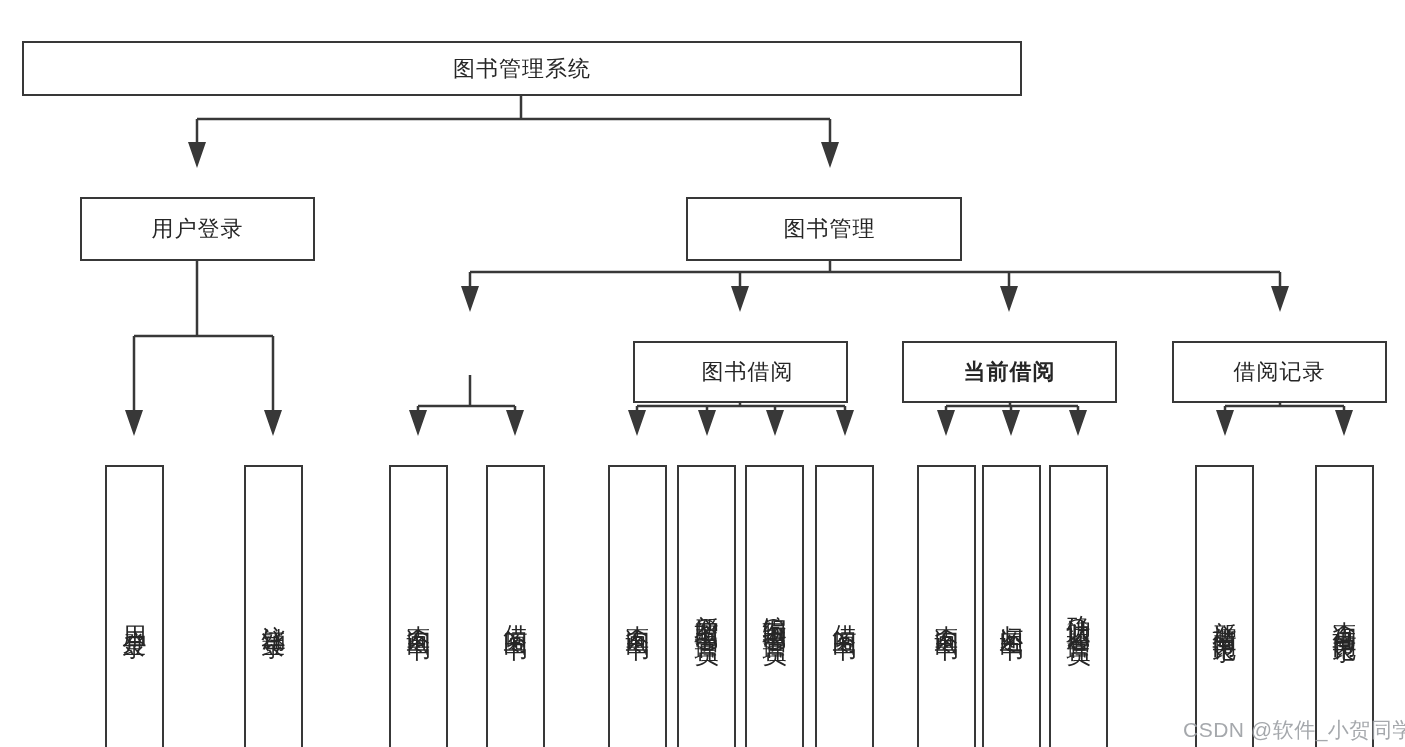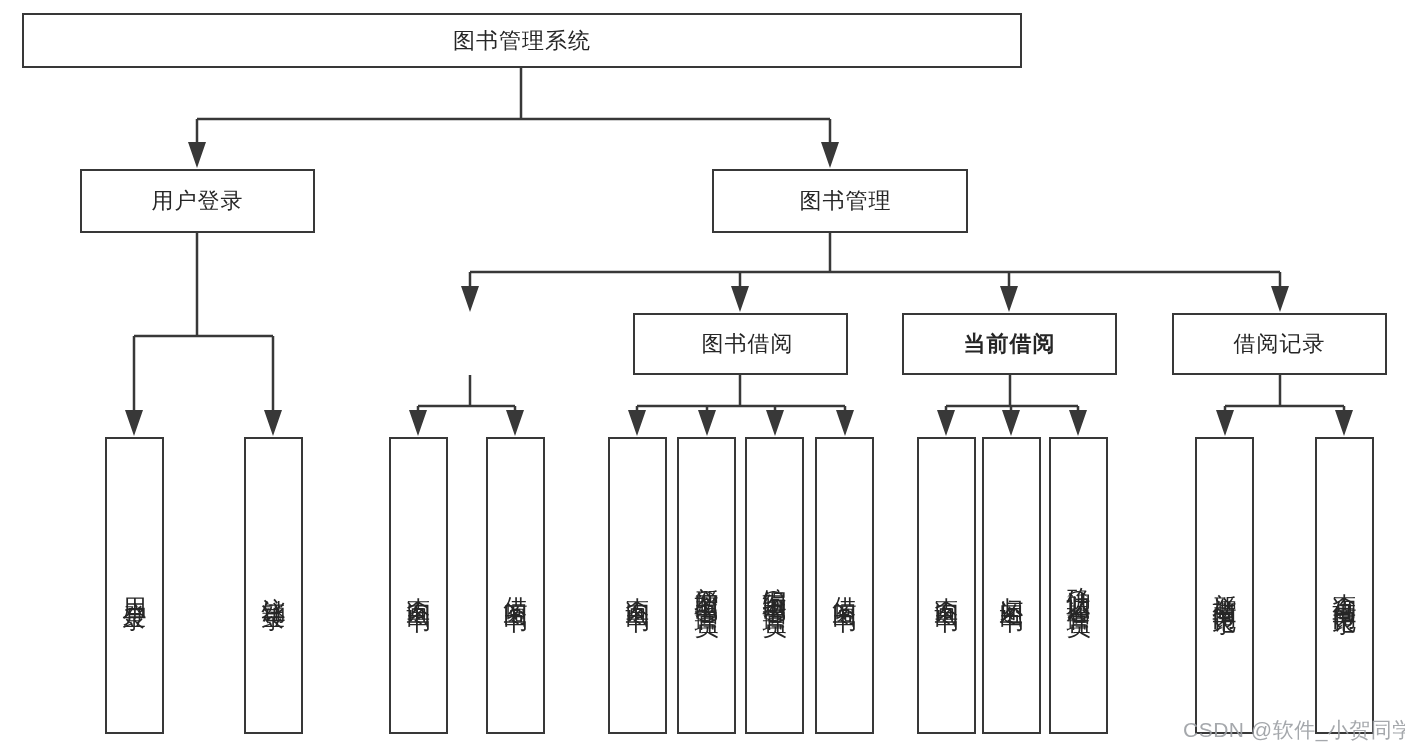--- a/index.html
+++ b/index.html
@@ -7,21 +7,21 @@
     position:relative;width:1405px;height:747px;background:#ffffff;overflow:hidden;
     font-family:"Liberation Sans","DejaVu Sans",sans-serif;
   }
   .wires{position:absolute;left:0;top:0;}
   .wires path.line{fill:none;stroke:#383838;stroke-width:2.5;}
   .wires path.arrowhead{fill:#383838;stroke:none;}
   .box{
     position:absolute;box-sizing:border-box;background:#ffffff;
     border:2.5px solid #383838;
     display:flex;align-items:center;justify-content:center;
-    color:#262626;font-size:22px;letter-spacing:1px;white-space:nowrap;
+    color:#262626;font-size:22px;letter-spacing:1px;white-space:nowrap;margin-top:28px;
   }
   .leaf span{
     writing-mode:vertical-rl;text-orientation:mixed;
     font-size:24px;letter-spacing:4px;line-height:1;
   }
   .watermark{
     position:absolute;left:1183px;top:716px;z-index:5;
     font-size:21px;color:rgba(155,158,163,0.9);letter-spacing:0.5px;white-space:nowrap;
   }
 </style>
@@ -67,21 +67,21 @@
              M1335 410 L1353 410 L1344 436 Z"></path>
   </svg>
 
   <div class="box" style="left:22px;top:13px;width:1000px;height:55px;">
     <span>图书管理系统</span>
   </div>
 
   <div class="box" style="left:80px;top:169px;width:235px;height:64px;">
     <span>用户登录</span>
   </div>
-  <div class="box" style="left:712px;top:169px;width:256px;height:64px;padding-left:11px;">
+  <div class="box" style="left:686px;top:169px;width:276px;height:64px;padding-left:11px;">
     <span>图书管理</span>
   </div>
 
   <div class="box" style="left:633px;top:313px;width:215px;height:62px;padding-left:14px;">
     <span>图书借阅</span>
   </div>
   <div class="box" style="left:902px;top:313px;width:215px;height:62px;font-weight:bold;">
     <span>当前借阅</span>
   </div>
   <div class="box" style="left:1172px;top:313px;width:215px;height:62px;">

